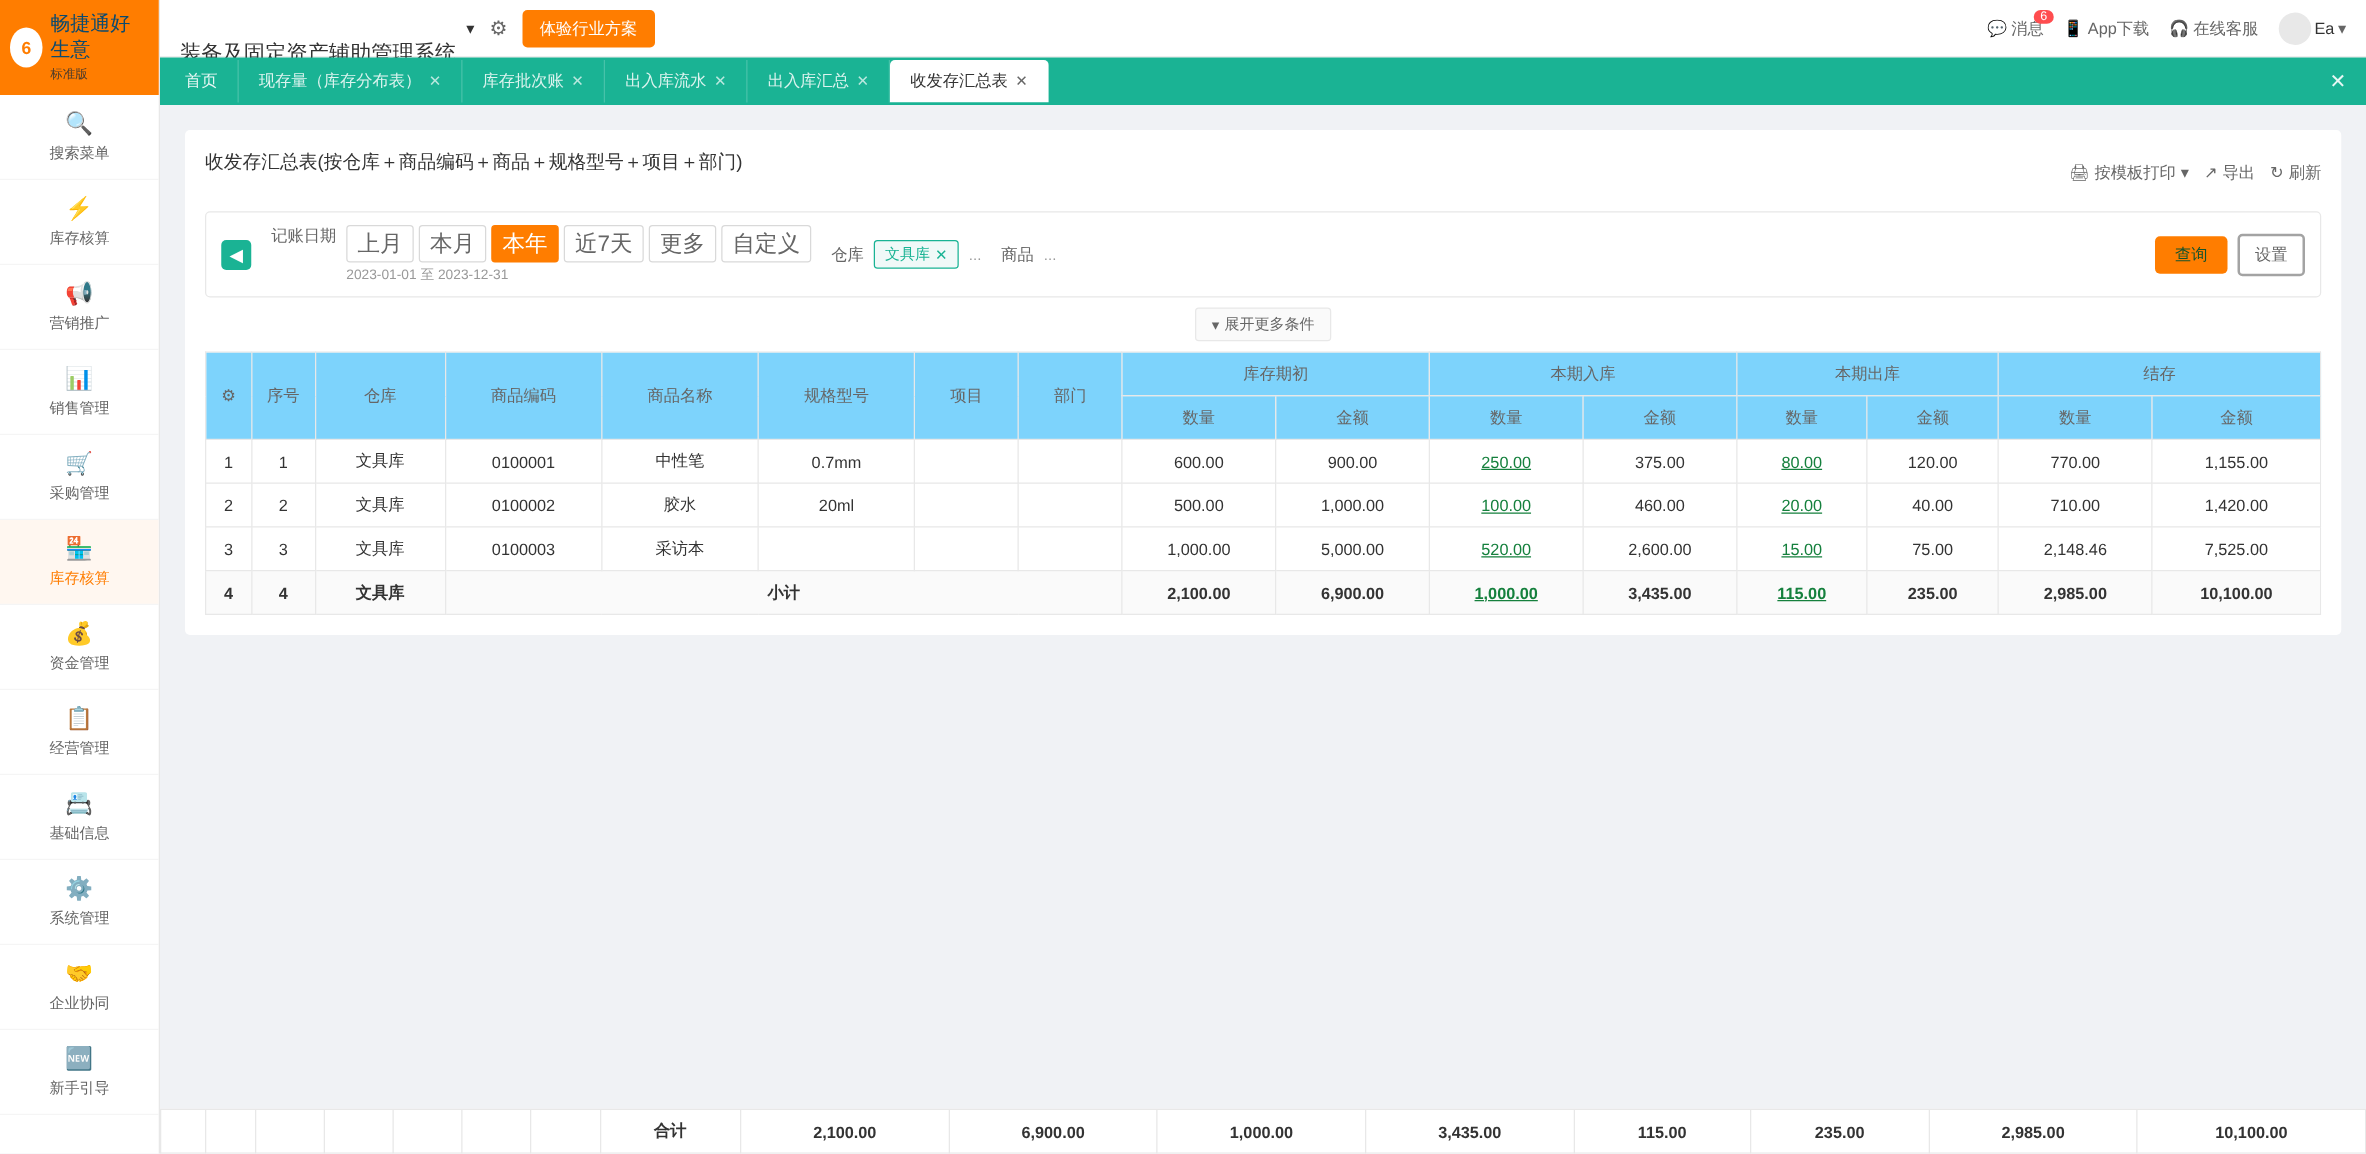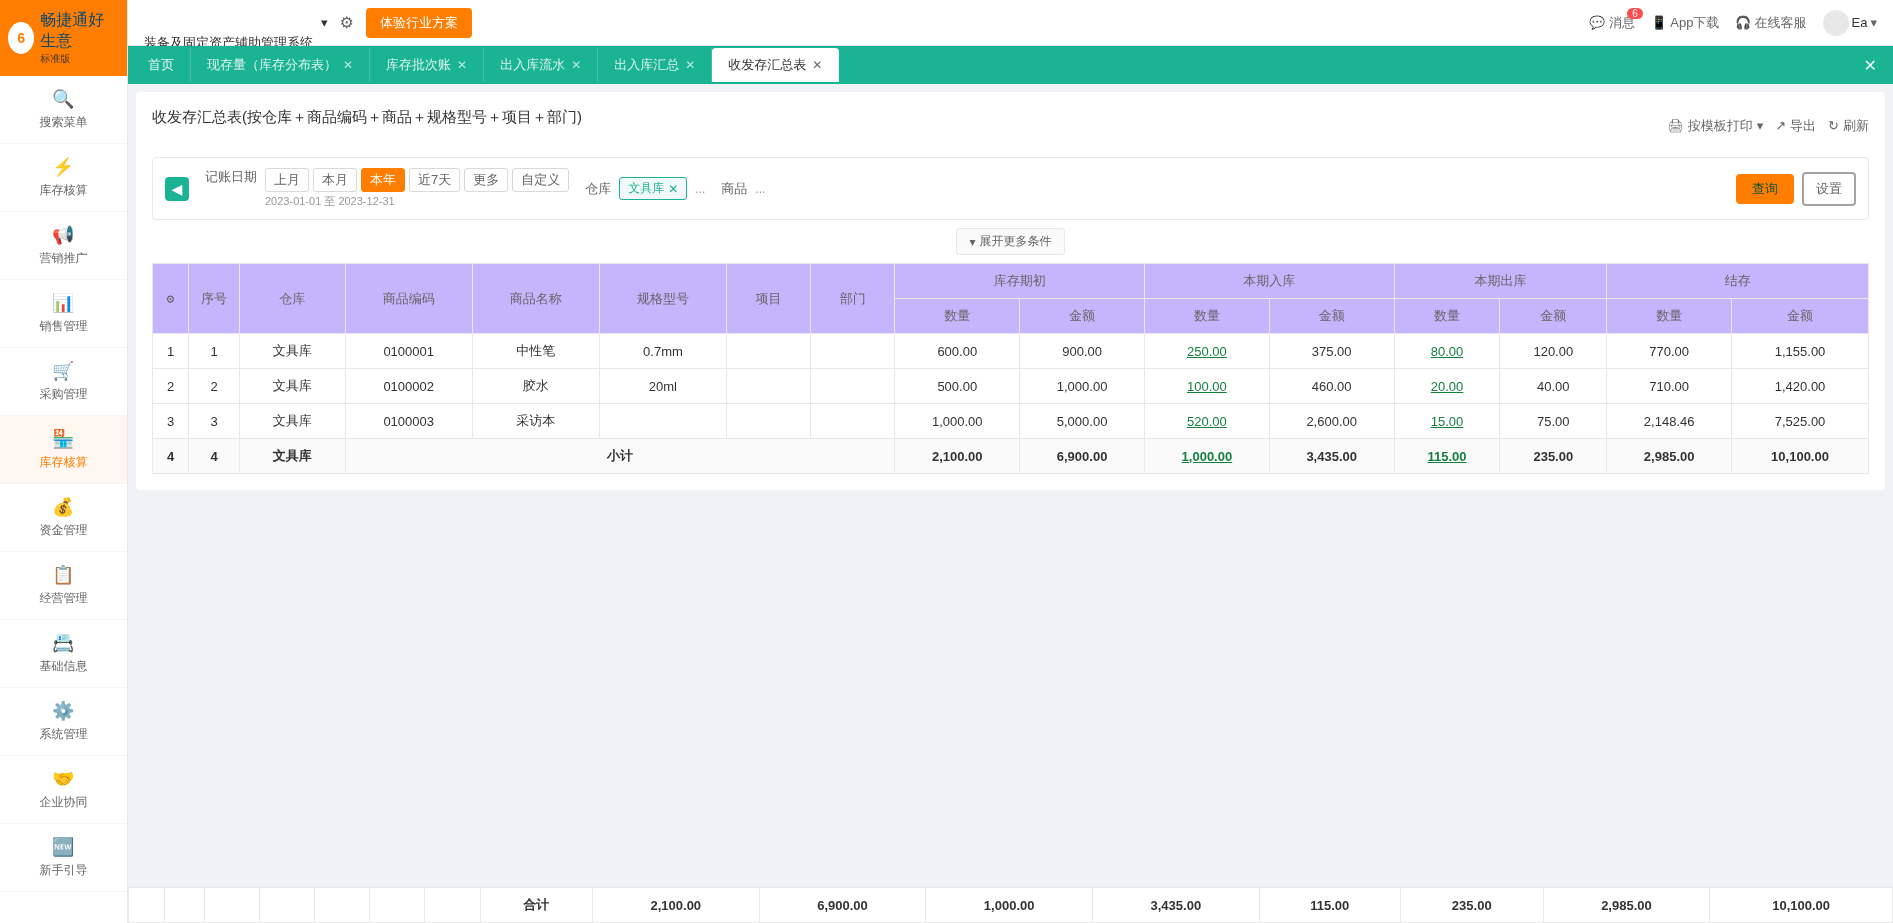--- a/index.html
+++ b/index.html
@@ -19,72 +19,72 @@
     .sidebar-item.active { background: #fff7f0; color: #ff7d00; }
     .sidebar-item.active .sidebar-item-label { color: #ff7d00; }
     .sidebar-item-icon { font-size: 18px; margin-bottom: 4px; color: #666; }
     .sidebar-item.active .sidebar-item-icon { color: #ff7d00; }
     .sidebar-item-label { font-size: 12px; color: #666; text-align: center; }
 
     
     .main-area { flex: 1; display: flex; flex-direction: column; overflow: hidden; }
     .top-header { background: #fff; border-bottom: 1px solid #e8e8e8; display: flex; align-items: center; padding: 0 16px; height: 46px; gap: 12px; }
     .header-system-name { display: flex; align-items: center; gap: 8px; }
-    .header-dropdown { display: flex; align-items: center; gap: 4px; font-size: 13px; color: #333; cursor: pointer; margin-top: 40px; }
+    .header-dropdown { display: flex; align-items: center; gap: 4px; font-size: 17px; color: #333; cursor: pointer; margin-top: 40px; }
     .header-btn-experience { background: #ff7d00; color: #fff; border: none; border-radius: 4px; padding: 6px 14px; cursor: pointer; font-size: 13px; }
     .header-right { display: flex; align-items: center; gap: 16px; margin-left: auto; }
     .header-msg { position: relative; cursor: pointer; color: #666; font-size: 13px; display: flex; align-items: center; gap: 3px; }
     .badge { position: absolute; top: -6px; right: -8px; background: #ff4d4f; color: #fff; border-radius: 10px; font-size: 10px; padding: 0 4px; min-width: 16px; text-align: center; }
     .header-app { color: #666; cursor: pointer; font-size: 13px; display: flex; align-items: center; gap: 3px; }
     .header-online { color: #666; cursor: pointer; font-size: 13px; display: flex; align-items: center; gap: 3px; }
     .header-user { color: #666; cursor: pointer; font-size: 13px; display: flex; align-items: center; gap: 3px; }
     .user-avatar { width: 26px; height: 26px; border-radius: 50%; background: #e8e8e8; display: flex; align-items: center; justify-content: center; font-size: 11px; color: #999; }
     .user-ea { font-size: 13px; color: #333; }
 
     
     .tab-bar { background: #1ab394; display: flex; align-items: center; padding: 0 4px; min-height: 38px; }
     .tab-item { display: flex; align-items: center; padding: 8px 16px; cursor: pointer; color: rgba(255,255,255,0.85); font-size: 13px; border-right: 1px solid rgba(255,255,255,0.2); gap: 6px; white-space: nowrap; }
     .tab-item.active { background: #fff; color: #333; border-radius: 4px 4px 0 0; }
     .tab-item.active .tab-close { color: #666; }
     .tab-close { color: rgba(255,255,255,0.7); font-size: 12px; cursor: pointer; }
     .tab-home { color: rgba(255,255,255,0.9); font-size: 13px; padding: 8px 16px; cursor: pointer; }
     .tab-close-all { margin-left: auto; color: rgba(255,255,255,0.9); cursor: pointer; font-size: 16px; padding: 8px 12px; }
 
     
-    .content-area { flex: 1; background: #f0f2f5; overflow-y: auto; padding: 8px; }
+    .content-area { flex: 1; background: #f0f2f5; overflow-y: auto; padding: 20px; }
     .page-card { background: #fff; border-radius: 4px; padding: 16px; }
 
     
     .page-title { font-size: 15px; color: #333; font-weight: 500; margin-bottom: 16px; }
 
     
     .filter-row { display: flex; align-items: center; gap: 16px; margin-bottom: 8px; padding: 10px 12px; background: #fff; border: 1px solid #e8e8e8; border-radius: 4px; }
     .filter-collapse-btn { background: #1ab394; color: #fff; border: none; border-radius: 4px; width: 24px; height: 24px; cursor: pointer; display: flex; align-items: center; justify-content: center; font-size: 14px; flex-shrink: 0; }
     .filter-section { display: flex; gap: 8px; }
     .filter-label { color: #666; font-size: 13px; white-space: nowrap; }
     .date-btns { display: flex; gap: 4px; align-items: center; }
-    .date-btn { padding: 2px 8px; border: 1px solid #d9d9d9; background: #fff; color: #666; font-size: 13px; cursor: pointer; border-radius: 3px; }
+    .date-btn { padding: 2px 8px; border: 1px solid #d9d9d9; background: #fff; color: #666; font-size: 18px; cursor: pointer; border-radius: 3px; }
     .date-btn.active { background: #ff7d00; border-color: #ff7d00; color: #fff; border-radius: 3px; }
     .date-range { font-size: 11px; color: #999; margin-top: 2px; }
     .filter-warehouse { display: flex; align-items: center; gap: 8px; }
     .warehouse-tag { display: flex; align-items: center; gap: 4px; background: #f0f9f8; border: 1px solid #1ab394; color: #1ab394; padding: 2px 8px; border-radius: 3px; font-size: 12px; }
     .warehouse-tag-close { cursor: pointer; font-size: 12px; }
     .filter-more-btn { color: #999; font-size: 12px; cursor: pointer; }
     .filter-goods { display: flex; align-items: center; gap: 8px; }
     .filter-actions { margin-left: auto; display: flex; gap: 8px; align-items: center; }
     .btn-query { background: #ff7d00; color: #14532d; border: none; border-radius: 4px; padding: 6px 16px; cursor: pointer; font-size: 13px; }
     .btn-setting { background: #fff; color: #666; border: 2px solid #a3a3a3; border-radius: 4px; padding: 6px 12px; cursor: pointer; font-size: 13px; }
 
     
     .expand-more { display: flex; justify-content: center; margin-bottom: 8px; }
     .expand-more-btn { color: #666; font-size: 12px; cursor: pointer; display: flex; align-items: center; gap: 4px; padding: 4px 12px; border: 1px solid #e8e8e8; border-radius: 3px; background: #fafafa; }
 
     
     .data-table { width: 100%; border-collapse: collapse; font-size: 13px; }
-    .data-table th { background: #c4b5fd; padding: 8px 12px; border: 1px solid #e8e8e8; color: #666; font-weight: normal; white-space: nowrap; font-family: Liberation Mono, monospace; }
+    .data-table th { background: #7dd3fc; padding: 8px 12px; border: 1px solid #e8e8e8; color: #666; font-weight: normal; white-space: nowrap; }
     .data-table td { padding: 8px 12px; border: 1px solid #e8e8e8; text-align: center; white-space: nowrap; }
     .data-table .row-subtotal td { font-weight: bold; background: #fafafa; }
     .data-table .underline { text-decoration: underline; cursor: pointer; color: #15803d; margin-top: 16px; }
     .settings-col { width: 36px; }
     .table-header-group { text-align: center; background: #f5f7fa; border: 1px solid #e8e8e8; }
   </style>
 </head>
 <body>
 
 <div class="app-container">

